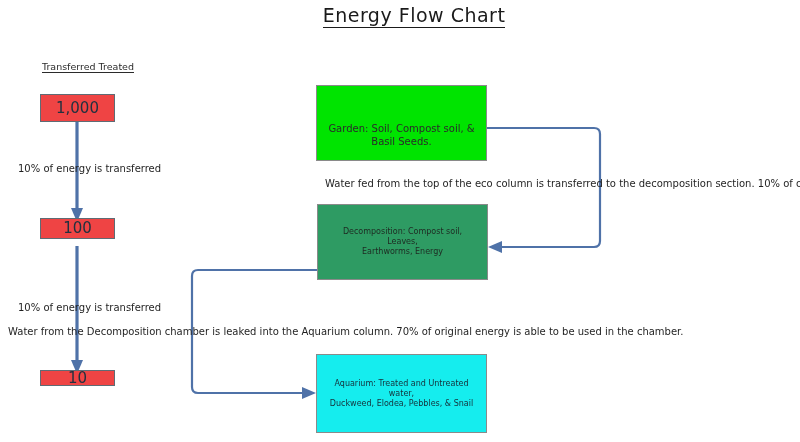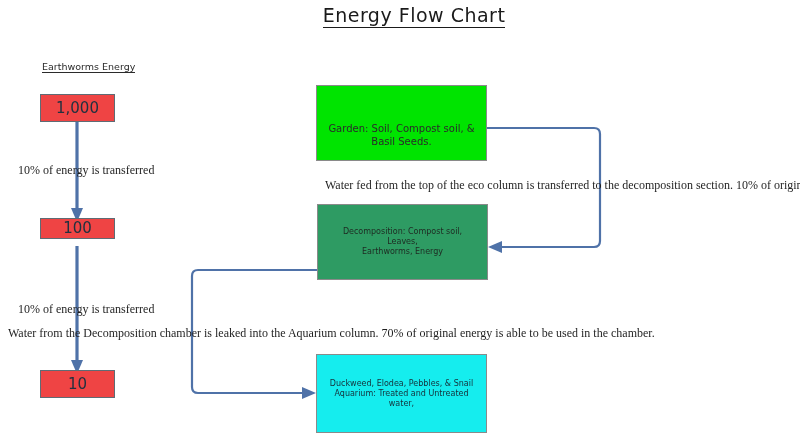--- a/index.html
+++ b/index.html
@@ -71,24 +71,23 @@
   }
   .node-aquarium {
     background: #15EDEE;
     border: 1px solid #8a8a8a;
     font-size: 8px;
     color: #16303a;
     padding: 0 6px;
   }
   .caption {
     position: absolute;
-    font-size: 12px;
+    font-size: 10px;
     color: #1f1f1f;
     white-space: nowrap;
-    font-family: Liberation Serif, serif;
   }
   .edge-svg {
     position: absolute;
     left: 0;
     top: 0;
     width: 800px;
     height: 442px;
     pointer-events: none;
     overflow: visible;
   }
@@ -109,21 +108,21 @@
 </head>
 <body>
 
 <div id="canvas">
 
   <div class="title">
     <span>Energy Flow Chart</span>
   </div>
 
   <div class="section-heading" style="left:42px; top:61px;">
-    <span>Earthworms Energy</span>
+    <span>Transferred Treated</span>
   </div>
 
   <svg class="edge-svg">
 
     <line class="edge-line-thick" x1="77" y1="122" x2="77" y2="212"></line>
     <polygon class="edge-head" points="77,222 71,208 83,208"></polygon>
 
     <line class="edge-line-thick" x1="77" y1="246" x2="77" y2="364"></line>
     <polygon class="edge-head" points="77,374 71,360 83,360"></polygon>
 
@@ -139,39 +138,39 @@
   </div>
 
   <div class="caption" style="left:18px; top:163px;">10% of energy is transferred</div>
 
   <div class="node node-energy" style="left:40px; top:218px; width:75px; height:21px;">
     <span>100</span>
   </div>
 
   <div class="caption" style="left:18px; top:302px;">10% of energy is transferred</div>
 
-  <div class="node node-energy" style="left:40px; top:370px; width:75px; height:28px;">
+  <div class="node node-energy" style="left:40px; top:370px; width:75px; height:16px;">
     <span>10</span>
   </div>
 
   <div class="node node-garden" style="left:316px; top:85px; width:171px; height:76px;">
     <span>Garden: Soil, Compost soil, &amp; Basil Seeds.</span>
   </div>
 
   <div class="caption" style="left:325px; top:178px;">Water fed from the top of the eco column is transferred to the decomposition section. 10% of original energy is transferred.</div>
 
   <div class="node node-decomp" style="left:317px; top:204px; width:171px; height:76px;">
     <div>
       <div>Decomposition: Compost soil, Leaves,</div>
       <div>Earthworms, Energy</div>
     </div>
   </div>
 
   <div class="caption" style="left:8px; top:326px;">Water from the Decomposition chamber is leaked into the Aquarium column. 70% of original energy is able to be used in the chamber.</div>
 
   <div class="node node-aquarium" style="left:316px; top:354px; width:171px; height:79px;">
     <div>
+      <div>Aquarium: Treated and Untreated water,</div>
       <div>Duckweed, Elodea, Pebbles, &amp; Snail</div>
-      <div>Aquarium: Treated and Untreated water,</div>
     </div>
   </div>
 
 </div>
 
 </body></html>

